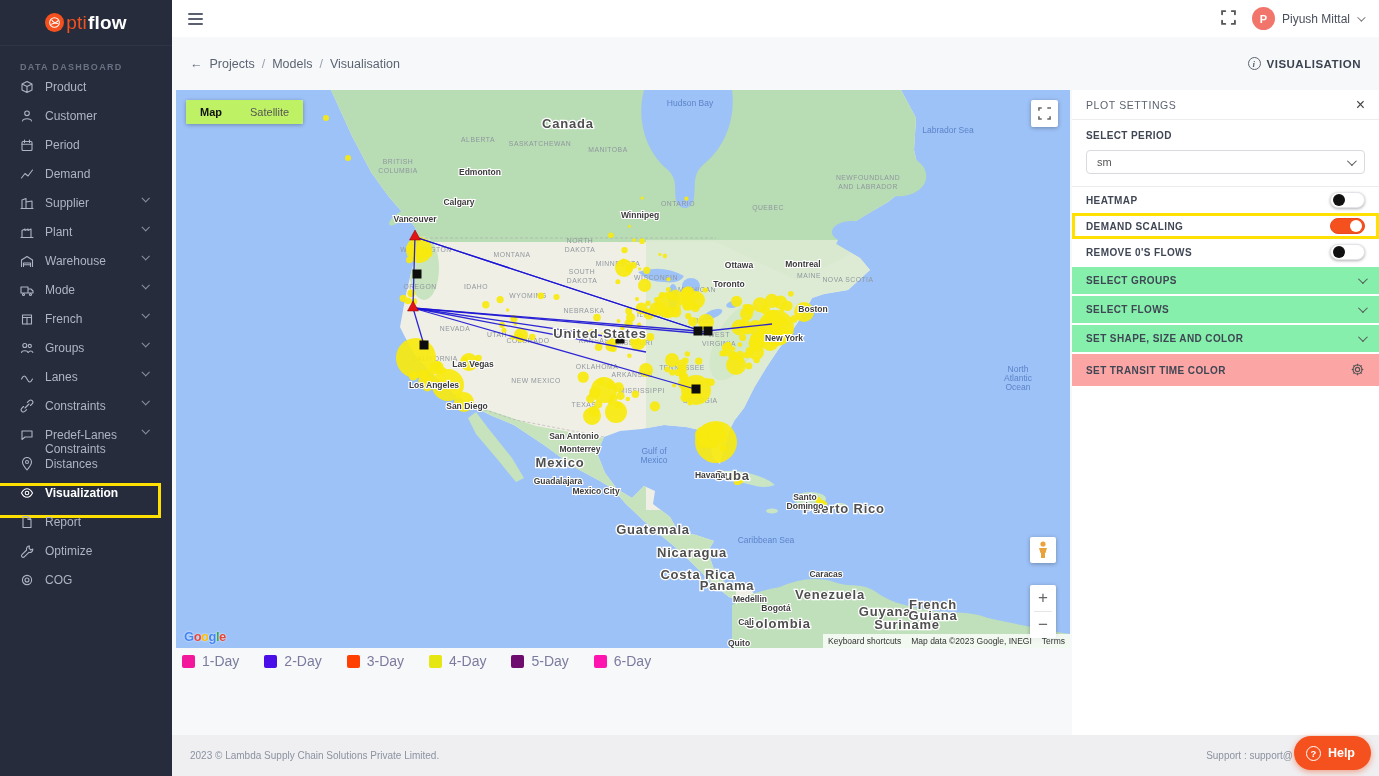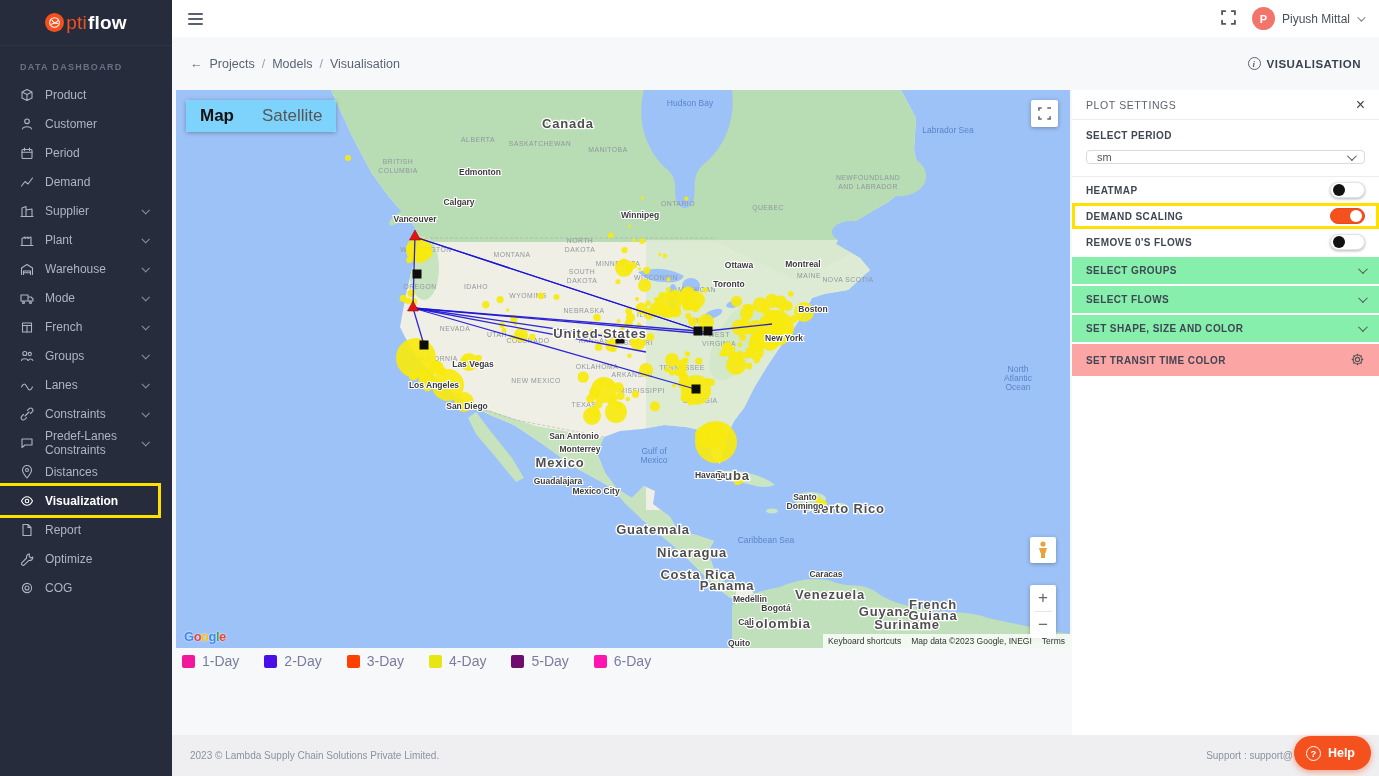--- a/index.html
+++ b/index.html
@@ -8,21 +8,21 @@
   .app{display:flex;width:1379px;height:776px}
 
   
   .sidebar{width:172px;background:#262c3c;color:#aeb4c2;flex-shrink:0;position:relative;z-index:6}
   .logo{height:46px;display:flex;align-items:center;justify-content:center;gap:1px;border-bottom:1px solid rgba(255,255,255,.04)}
   .logo-badge{width:19px;height:19px;border-radius:50%;background:#F4511E;display:inline-flex;align-items:center;justify-content:center;margin-right:1px}
   .logo-badge svg{width:13px;height:13px;stroke:#fff;stroke-width:1.1;fill:none}
   .brand-orange{color:#F4511E;font-weight:400;font-size:19px;letter-spacing:.2px}
   .brand-white{color:#fff;font-weight:700;font-size:19px;letter-spacing:.2px}
   .sec-label{font-size:9px;letter-spacing:1.3px;color:#697183;padding:16px 0 8px 20px;font-weight:700}
-  .sitem{height:29px;display:flex;align-items:center;gap:11px;padding-left:20px;margin-right:14px;font-size:12px;color:#aeb4c2;cursor:pointer;position:relative}
+  .sitem{height:29px;display:flex;align-items:flex-start;gap:11px;padding-left:20px;margin-right:14px;font-size:12px;color:#aeb4c2;cursor:pointer;position:relative}
   .sitem .sicon{display:inline-flex;width:14px;height:14px}
   .sicon svg{width:14px;height:14px;stroke:currentColor;fill:none;stroke-width:1.1;stroke-linecap:round;stroke-linejoin:round}
   .sitem .chv2{position:absolute;right:10px;width:6px;height:6px;border-right:1.4px solid #8a90a0;border-bottom:1.4px solid #8a90a0;transform:rotate(45deg) translateY(-1px)}
   .sitem.active{box-shadow:0 0 0 3px #ffe000;color:#fff;font-weight:700}
 
   
   .main{flex:1;display:flex;flex-direction:column;position:relative}
   .topbar{height:37px;background:#fff;display:flex;align-items:center;justify-content:space-between;padding:0 16px;position:relative;z-index:5}
   .burger{display:inline-flex;flex-direction:column;gap:3px;cursor:pointer}
   .burger i{width:15px;height:2px;background:#5a6070;border-radius:1px}
@@ -37,21 +37,21 @@
   .crumbrow{position:absolute;left:0;right:0;top:0;height:53px;display:flex;align-items:center;justify-content:space-between;padding:0 18px}
   .crumbs{display:flex;align-items:center;gap:7px;font-size:12.5px;color:#5b6472}
   .crumb-sep{color:#9aa1ad}
   .pghead{display:flex;align-items:center;gap:6px;font-size:11.5px;font-weight:700;color:#3b4350;letter-spacing:.5px}
   .info-ic{width:13px;height:13px;border:1.3px solid #5c6370;border-radius:50%;color:#5c6370;font-size:9px;display:inline-flex;align-items:center;justify-content:center;font-weight:700;font-family:"Liberation Serif",serif;font-style:italic}
 
   
   .map-wrap{position:absolute;left:4px;top:53px;width:894px;height:558px;background:#9dc2f7;overflow:hidden}
   .map-wrap svg.mapsvg{position:absolute;left:0;top:0}
   .gm-type{position:absolute;left:10px;top:10px;display:flex;background:#fff;box-shadow:0 1px 4px rgba(0,0,0,.3);border-radius:2px;overflow:hidden}
-  .gm-type .gbtn{padding:6px 14px;font-size:17px;color:#565656;cursor:pointer;background:#7dd3fc}
+  .gm-type .gbtn{padding:6px 14px;font-size:11px;color:#565656;cursor:pointer;background:#bef264}
   .gm-type .gbtn.sel{font-weight:700;color:#111}
   .gm-fs{position:absolute;right:12px;top:10px;width:27px;height:27px;background:#fff;border-radius:2px;box-shadow:0 1px 4px rgba(0,0,0,.3);display:flex;align-items:center;justify-content:center;cursor:pointer}
   .gm-fs svg{width:13px;height:13px;stroke:#666;stroke-width:1.7;fill:none}
   .gm-peg{position:absolute;right:14px;top:447px;width:26px;height:26px;background:#fff;border-radius:2px;box-shadow:0 1px 4px rgba(0,0,0,.3);display:flex;align-items:center;justify-content:center;cursor:grab}
   .gm-zoom{position:absolute;right:14px;top:495px;width:26px;background:#fff;border-radius:2px;box-shadow:0 1px 4px rgba(0,0,0,.3);display:flex;flex-direction:column}
   .gm-zoom .zb{height:26px;display:flex;align-items:center;justify-content:center;font-size:17px;color:#666;cursor:pointer}
   .gm-zoom .zdiv{height:1px;background:#e6e6e6;margin:0 4px}
   .gm-google{position:absolute;left:8px;bottom:4px;font-size:13px;font-weight:700;letter-spacing:-.5px;text-shadow:0 0 2px #fff}
   .gm-attr{position:absolute;right:0;bottom:0;display:flex;font-size:8.5px;color:#333}
   .gm-attr span{background:rgba(255,255,255,.8);padding:2px 5px;white-space:nowrap}
@@ -61,21 +61,21 @@
   .litem{display:flex;align-items:center;gap:7px}
   .lsw{width:13px;height:13px;border-radius:2px}
   .llabel{font-size:14px;color:#7b7b9e}
 
   
   .panel{position:absolute;left:900px;top:53px;width:307px;height:645px;background:#fff}
   .p-head{display:flex;justify-content:space-between;align-items:center;height:30px;padding:0 14px;border-bottom:1px solid #ececec}
   .p-title{font-size:10.5px;color:#5c6370;letter-spacing:.6px}
   .p-x{font-size:16px;color:#444;cursor:pointer;line-height:1}
   .p-sec{padding:10px 14px 2px;font-size:10px;font-weight:700;color:#3f4654;letter-spacing:.4px}
-  .p-select{margin:7px 14px 12px;border:1px solid #d8dade;border-radius:4px;height:14px;display:flex;align-items:center;justify-content:space-between;padding:0 10px;font-size:11px;color:#555;cursor:pointer}
+  .p-select{margin:7px 14px 12px;border:1px solid #d8dade;border-radius:4px;height:24px;display:flex;align-items:center;justify-content:space-between;padding:0 10px;font-size:11px;color:#555;cursor:pointer}
   .p-div{border-top:1px solid #ececec}
   .toggle-row{height:26px;display:flex;align-items:center;justify-content:space-between;padding:0 14px;position:relative}
   .toggle-row.hl{box-shadow:inset 0 0 0 3px #ffe000}
   .t-label{font-size:10px;font-weight:700;color:#3f4654;letter-spacing:.4px}
   .switch{width:35px;height:16px;border-radius:9px;background:#fff;border:1px solid #e4e4e8;box-shadow:0 1px 3px rgba(0,0,0,.3);position:relative;cursor:pointer;flex-shrink:0}
   .switch::after{content:"";position:absolute;width:12px;height:12px;border-radius:50%;background:#111;left:2px;top:1px}
   .switch.on{background:#F4511E;border-color:#e8491f;box-shadow:none}
   .switch.on::after{background:#fff;left:auto;right:2px}
   .acc{height:27px;background:#86efac;margin-top:2px;display:flex;align-items:center;justify-content:space-between;padding:0 14px;font-size:10px;font-weight:700;color:#3f4654;letter-spacing:.4px;cursor:pointer}
   .chv{width:7px;height:7px;border-right:1.5px solid #555;border-bottom:1.5px solid #555;transform:rotate(45deg) translateY(-2px)}

